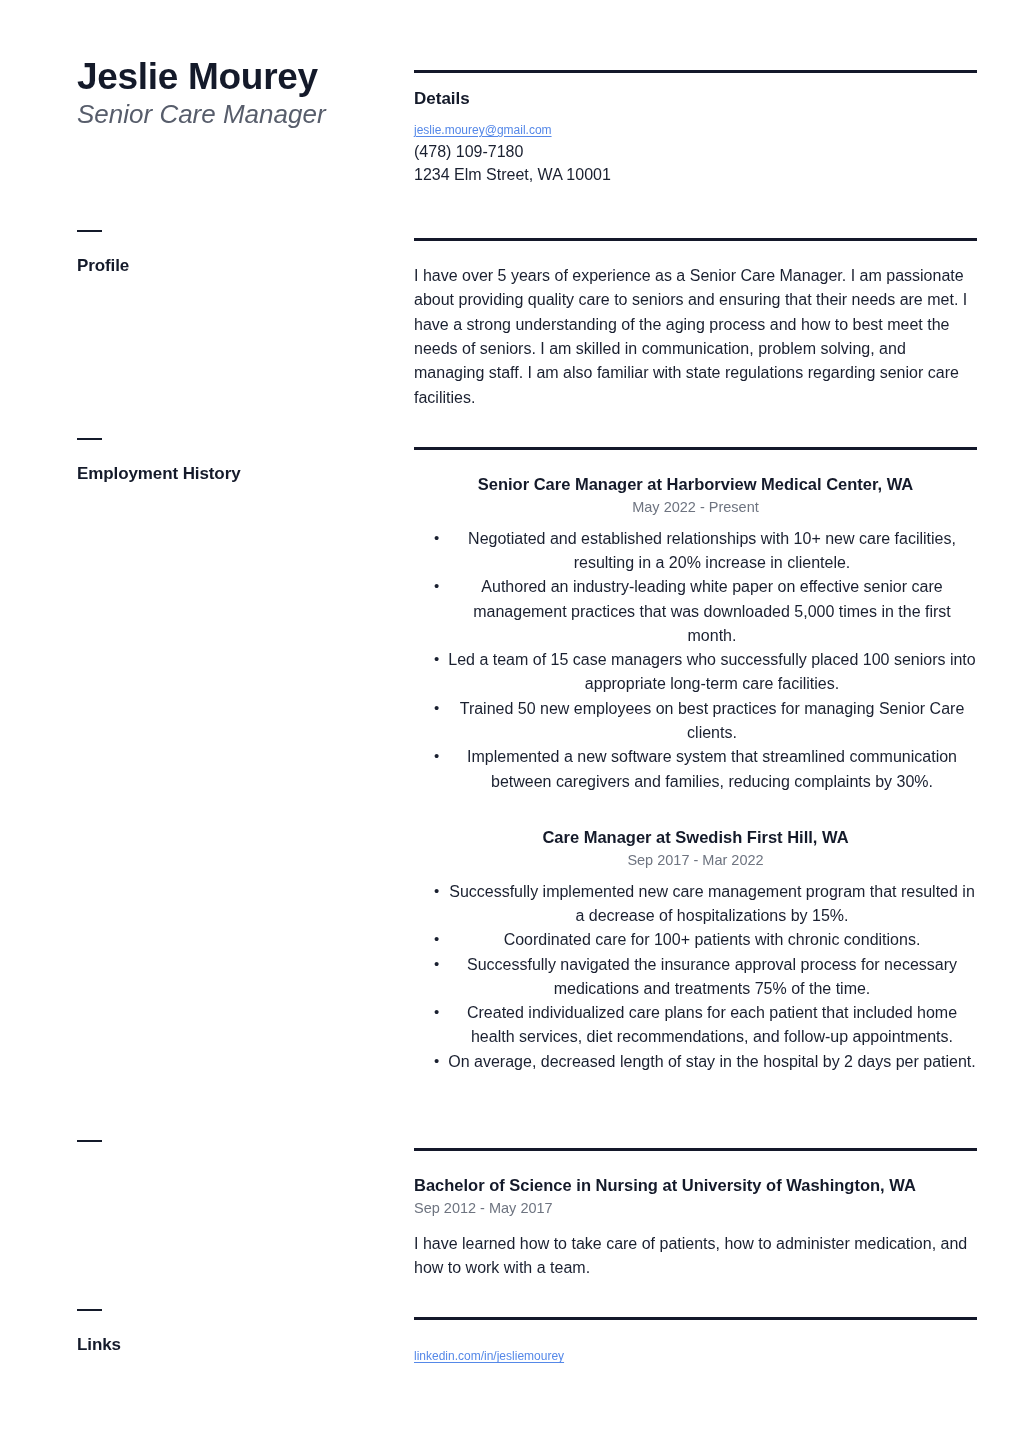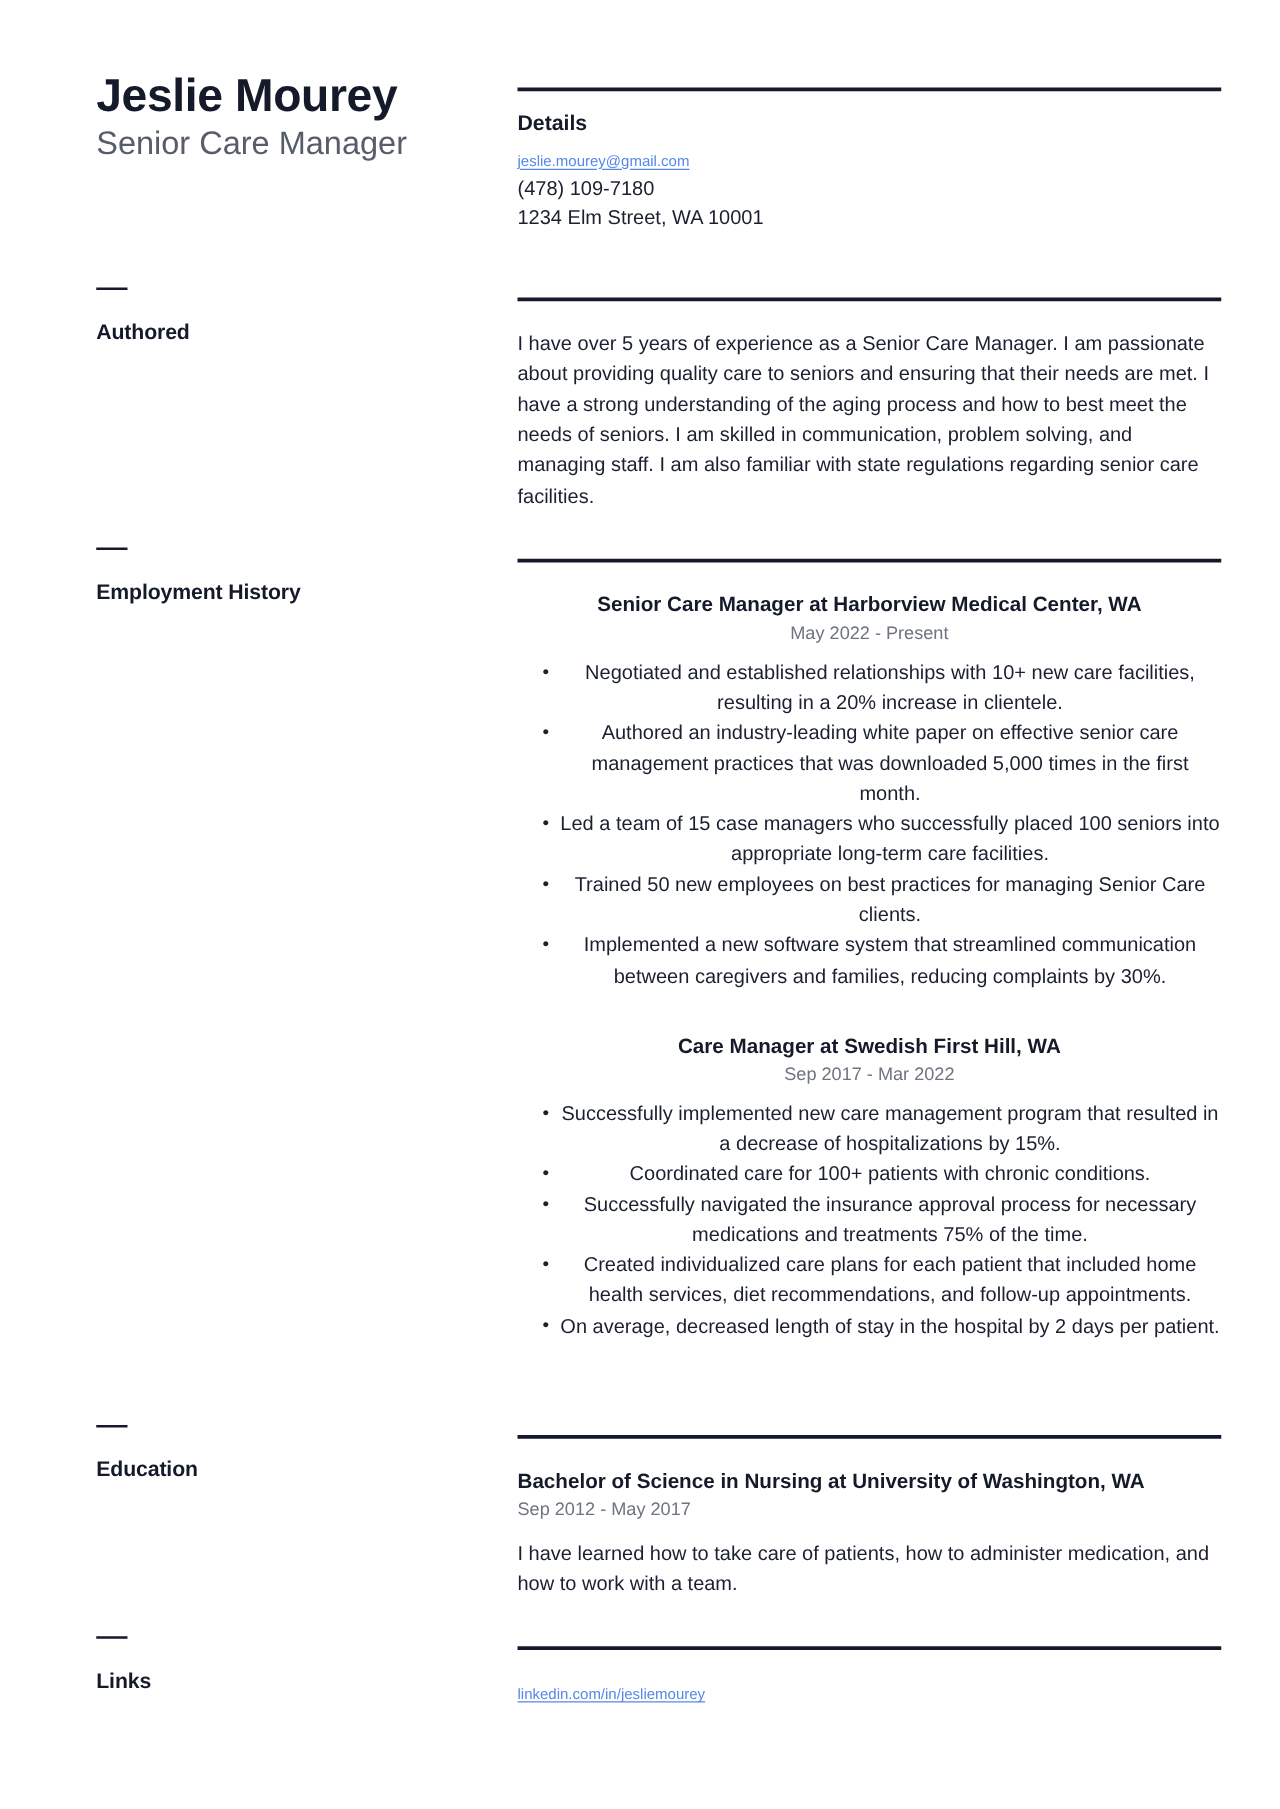--- a/index.html
+++ b/index.html
@@ -40,20 +40,21 @@
     letter-spacing: -0.3px;
     color: #141a2a;
     margin: 0 0 2px 0;
   }
   .job-title {
     font-size: 26px;
     font-weight: normal;
     line-height: 1.2;
     color: #575d6b;
     margin: 0;
+    font-style: italic;
   }
 
   .side-section {
     position: absolute;
     left: 77px;
     width: 300px;
   }
   .side-dash {
     width: 25px;
     height: 2px;
@@ -147,31 +148,30 @@
 
 <div class="resume">
 
   <div class="left-col">
     <h1 class="name">Jeslie Mourey</h1>
     <div class="job-title">Senior Care Manager</div>
   </div>
 
   <div class="side-section" style="top:230px;">
     <div class="side-dash"></div>
-    <div class="side-label">Authored</div>
+    <div class="side-label">Profile</div>
   </div>
 
   <div class="side-section" style="top:438px;">
     <div class="side-dash"></div>
     <div class="side-label">Employment History</div>
   </div>
 
   <div class="side-section" style="top:1140px;">
     <div class="side-dash"></div>
-    <div class="side-label">Education</div>
   </div>
 
   <div class="side-section" style="top:1309px;">
     <div class="side-dash"></div>
     <div class="side-label">Links</div>
   </div>
 
   <div class="right-col">
 
     <div class="block" style="top:14px;">

